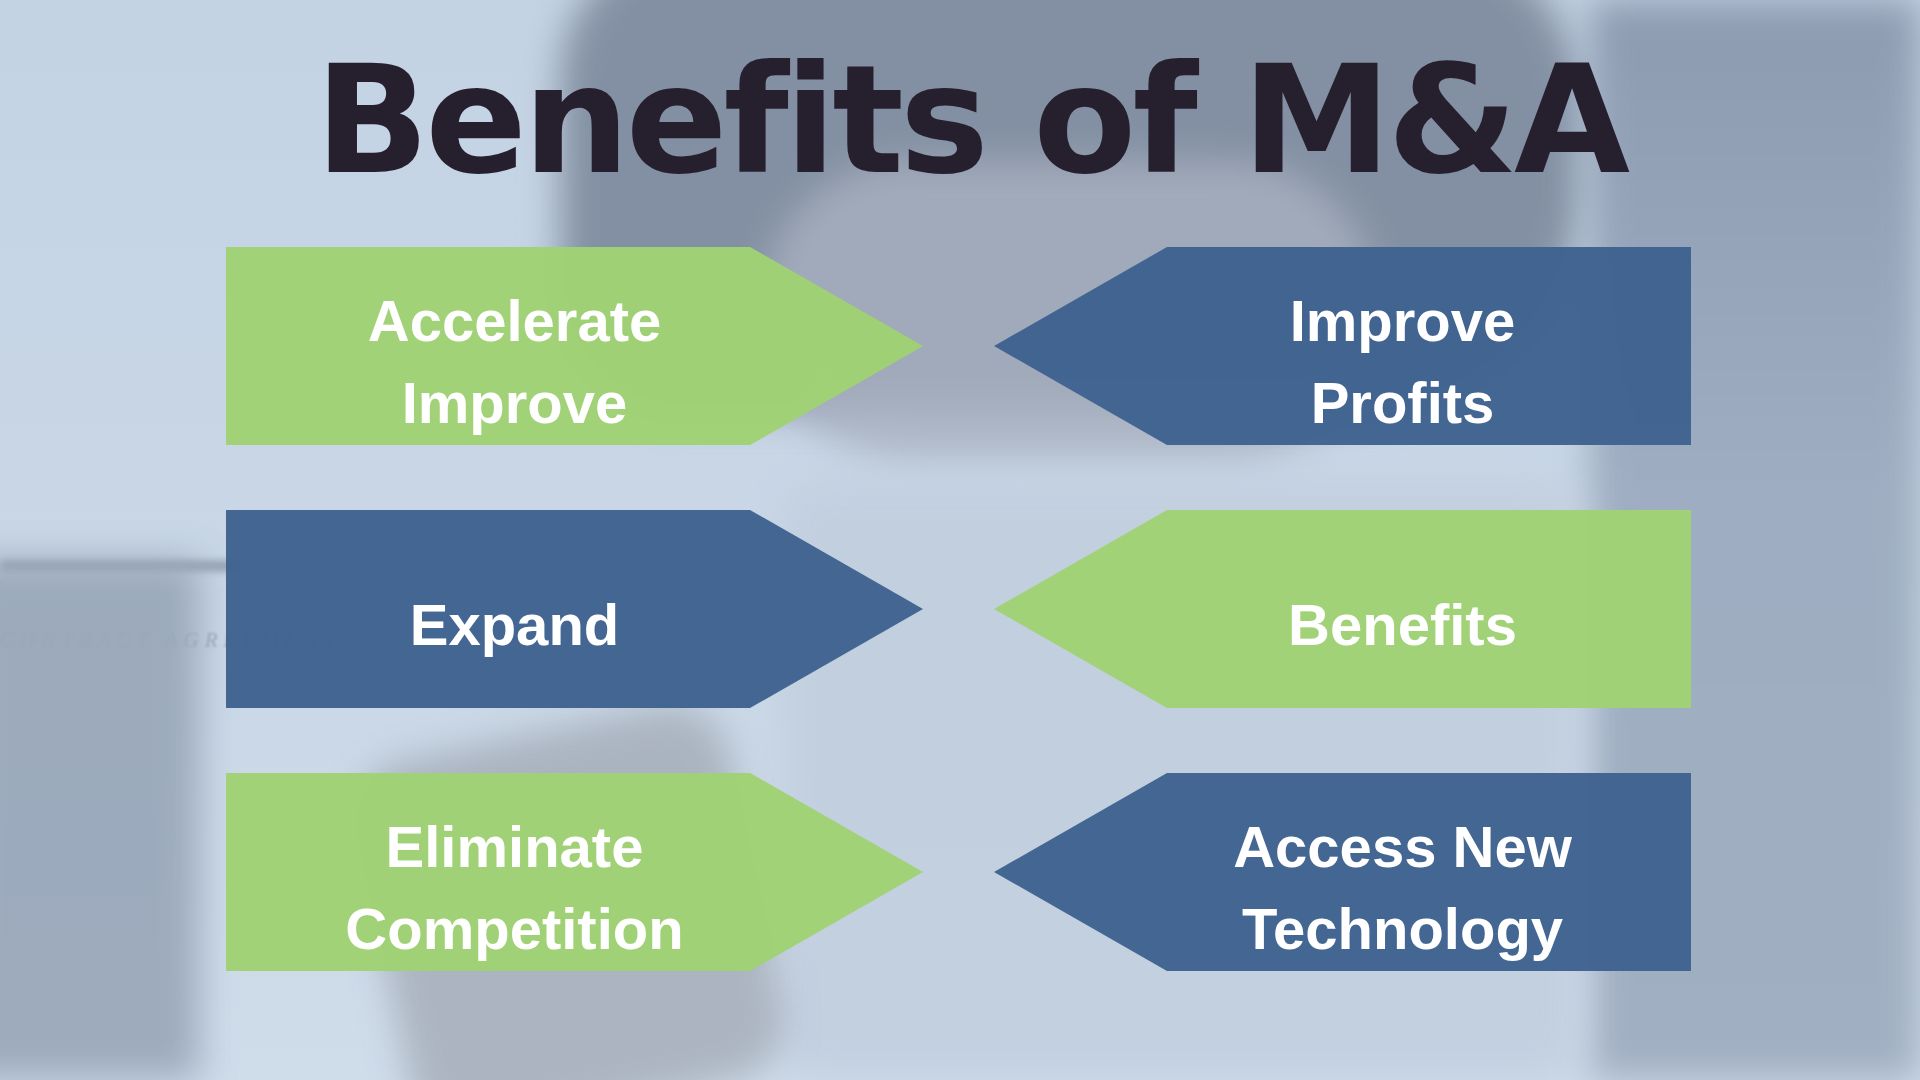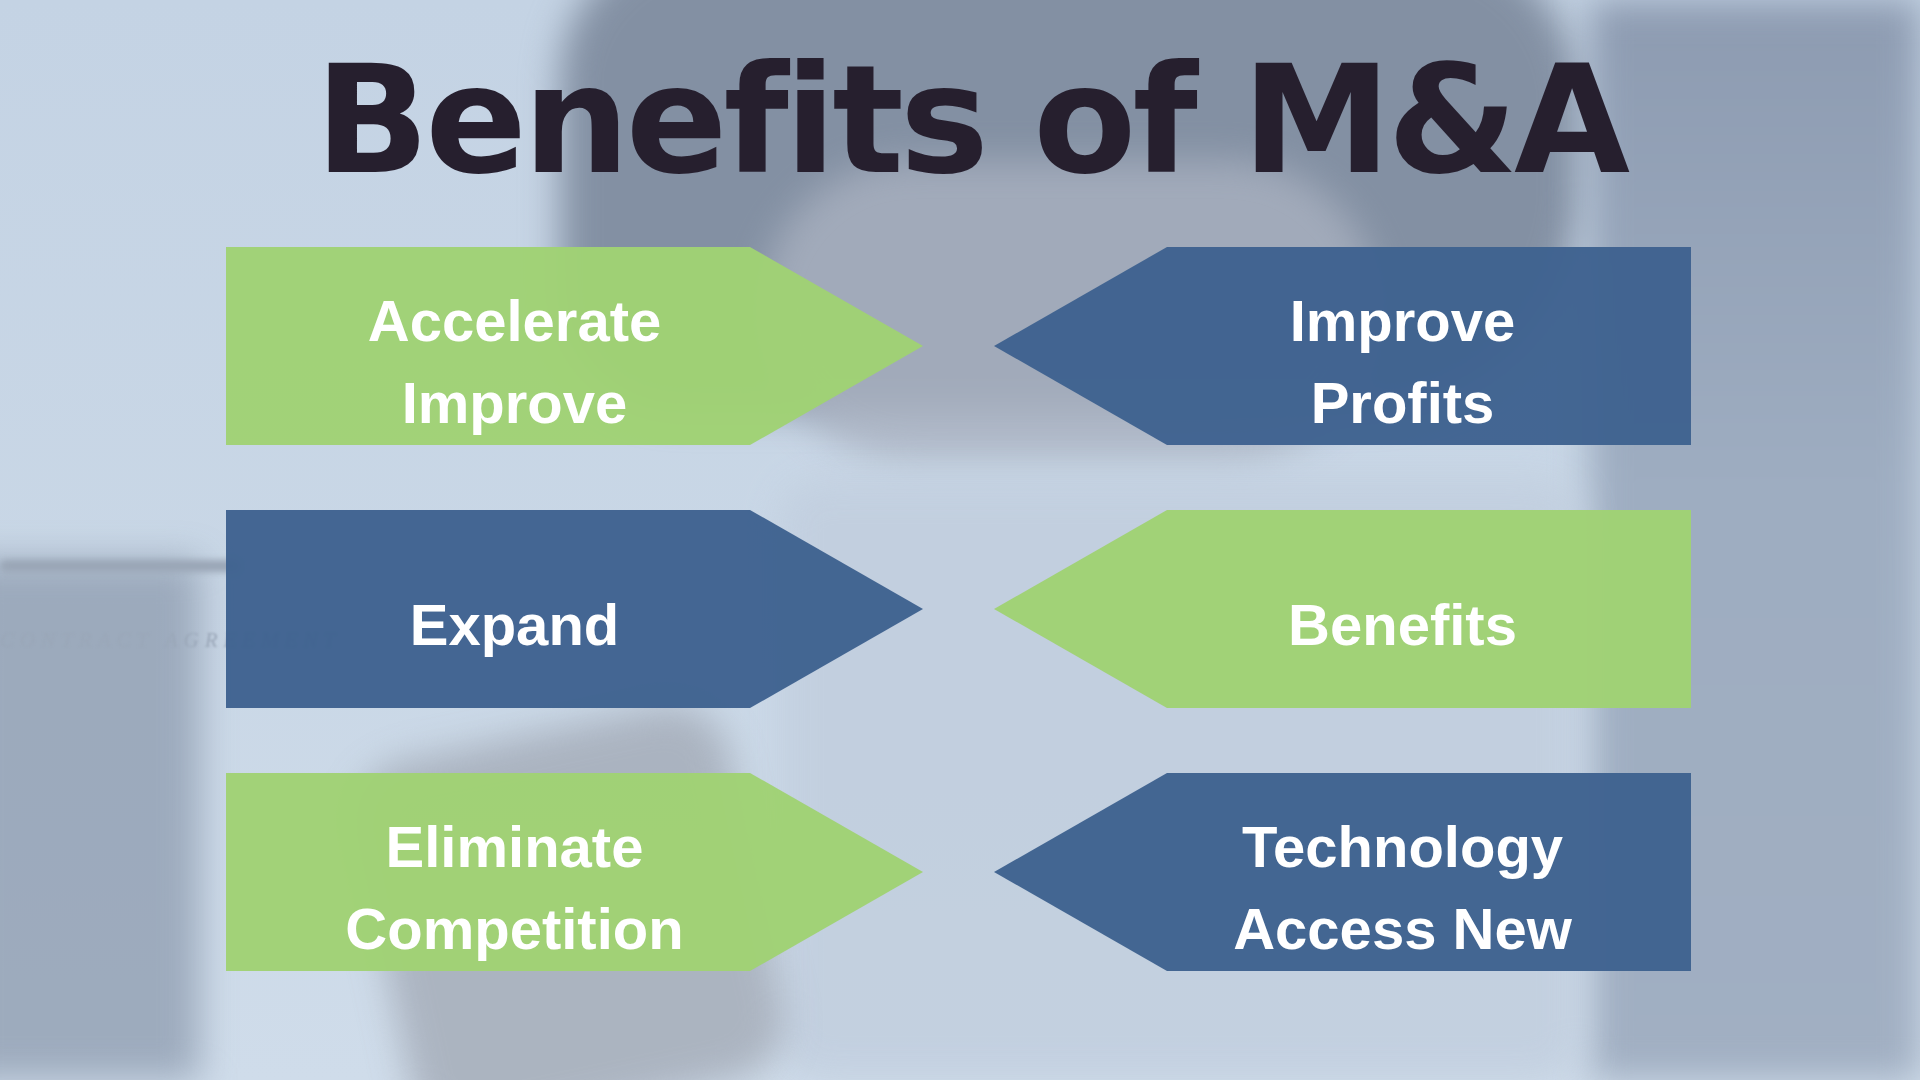--- a/index.html
+++ b/index.html
@@ -110,16 +110,16 @@
     <span>Eliminate</span>
     <span>Competition</span>
   </div>
 </div>
 
 <div class="card left-pointing" style="left:994px; top:773px;">
   <svg width="697" height="198">
     <polygon points="0,99 173,0 697,0 697,198 173,198" fill="#3f6290" fill-opacity="0.97"></polygon>
   </svg>
   <div class="label">
+    <span>Access New</span>
     <span>Technology</span>
-    <span>Access New</span>
   </div>
 </div>
 
 </body></html>

